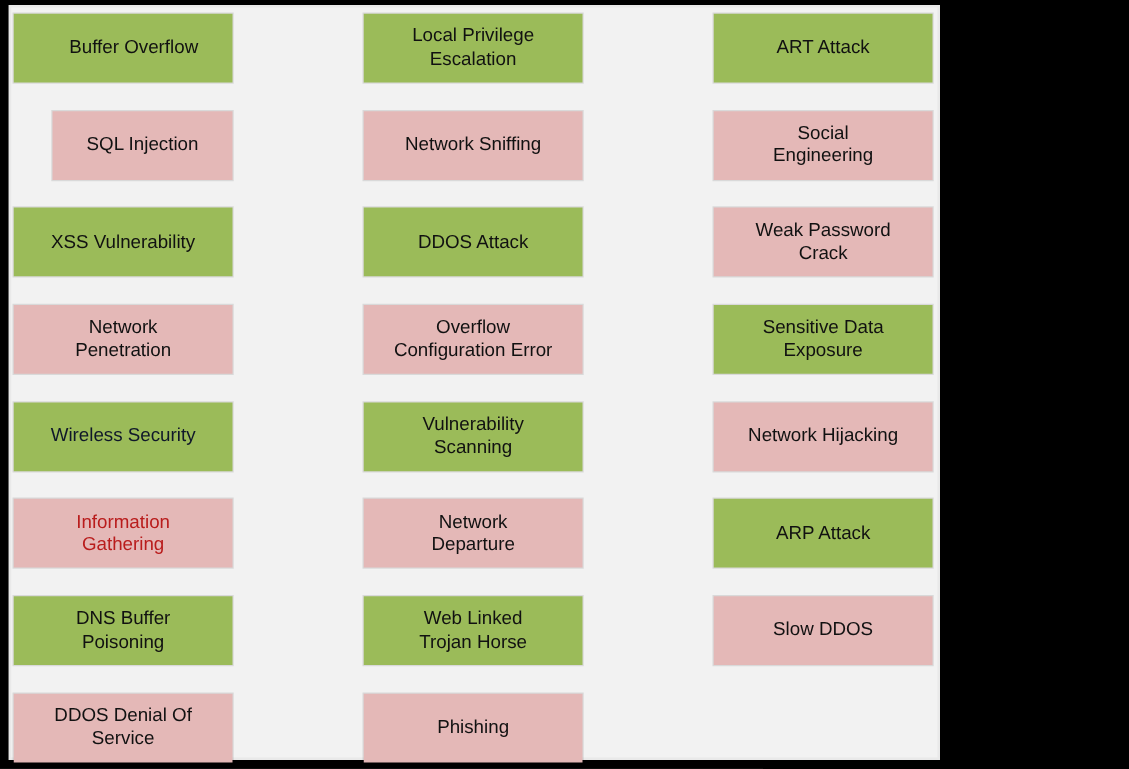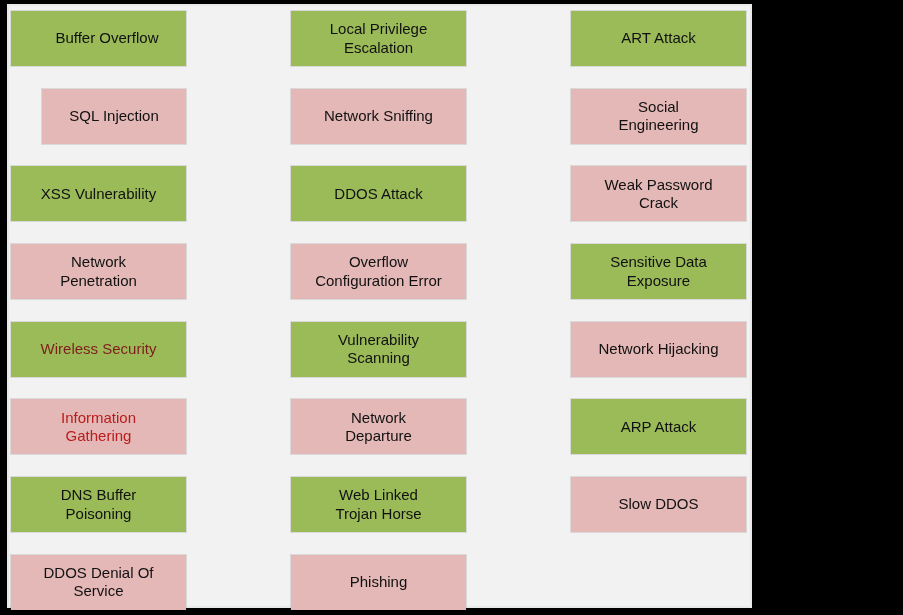--- a/index.html
+++ b/index.html
@@ -66,21 +66,21 @@
       <div class="cell green" style="color: rgb(17, 17, 17);">XSS Vulnerability</div>
       <div class="cell green" style="color: rgb(17, 17, 17);">DDOS Attack</div>
       <div class="cell pink" style="color: rgb(17, 17, 17);">Weak Password
 Crack</div>
       <div class="cell pink" style="color: rgb(17, 17, 17);">Network
 Penetration</div>
       <div class="cell pink" style="color: rgb(17, 17, 17);">Overflow
 Configuration Error</div>
       <div class="cell green" style="color: rgb(17, 17, 17);">Sensitive Data
 Exposure</div>
-      <div class="cell green" style="color: #7f1d1d;">Wireless Security</div>
+      <div class="cell green" style="color: #0f172a;">Wireless Security</div>
       <div class="cell green" style="color: rgb(17, 17, 17);">Vulnerability
 Scanning</div>
       <div class="cell pink" style="color: rgb(17, 17, 17); text-align: right;">Network Hijacking</div>
       <div class="cell pink" style="color: #b91c1c;">Information
 Gathering</div>
       <div class="cell pink" style="color: rgb(17, 17, 17);">Network
 Departure</div>
       <div class="cell green" style="color: rgb(17, 17, 17);">ARP Attack</div>
       <div class="cell green" style="color: rgb(17, 17, 17);">DNS Buffer
 Poisoning</div>

